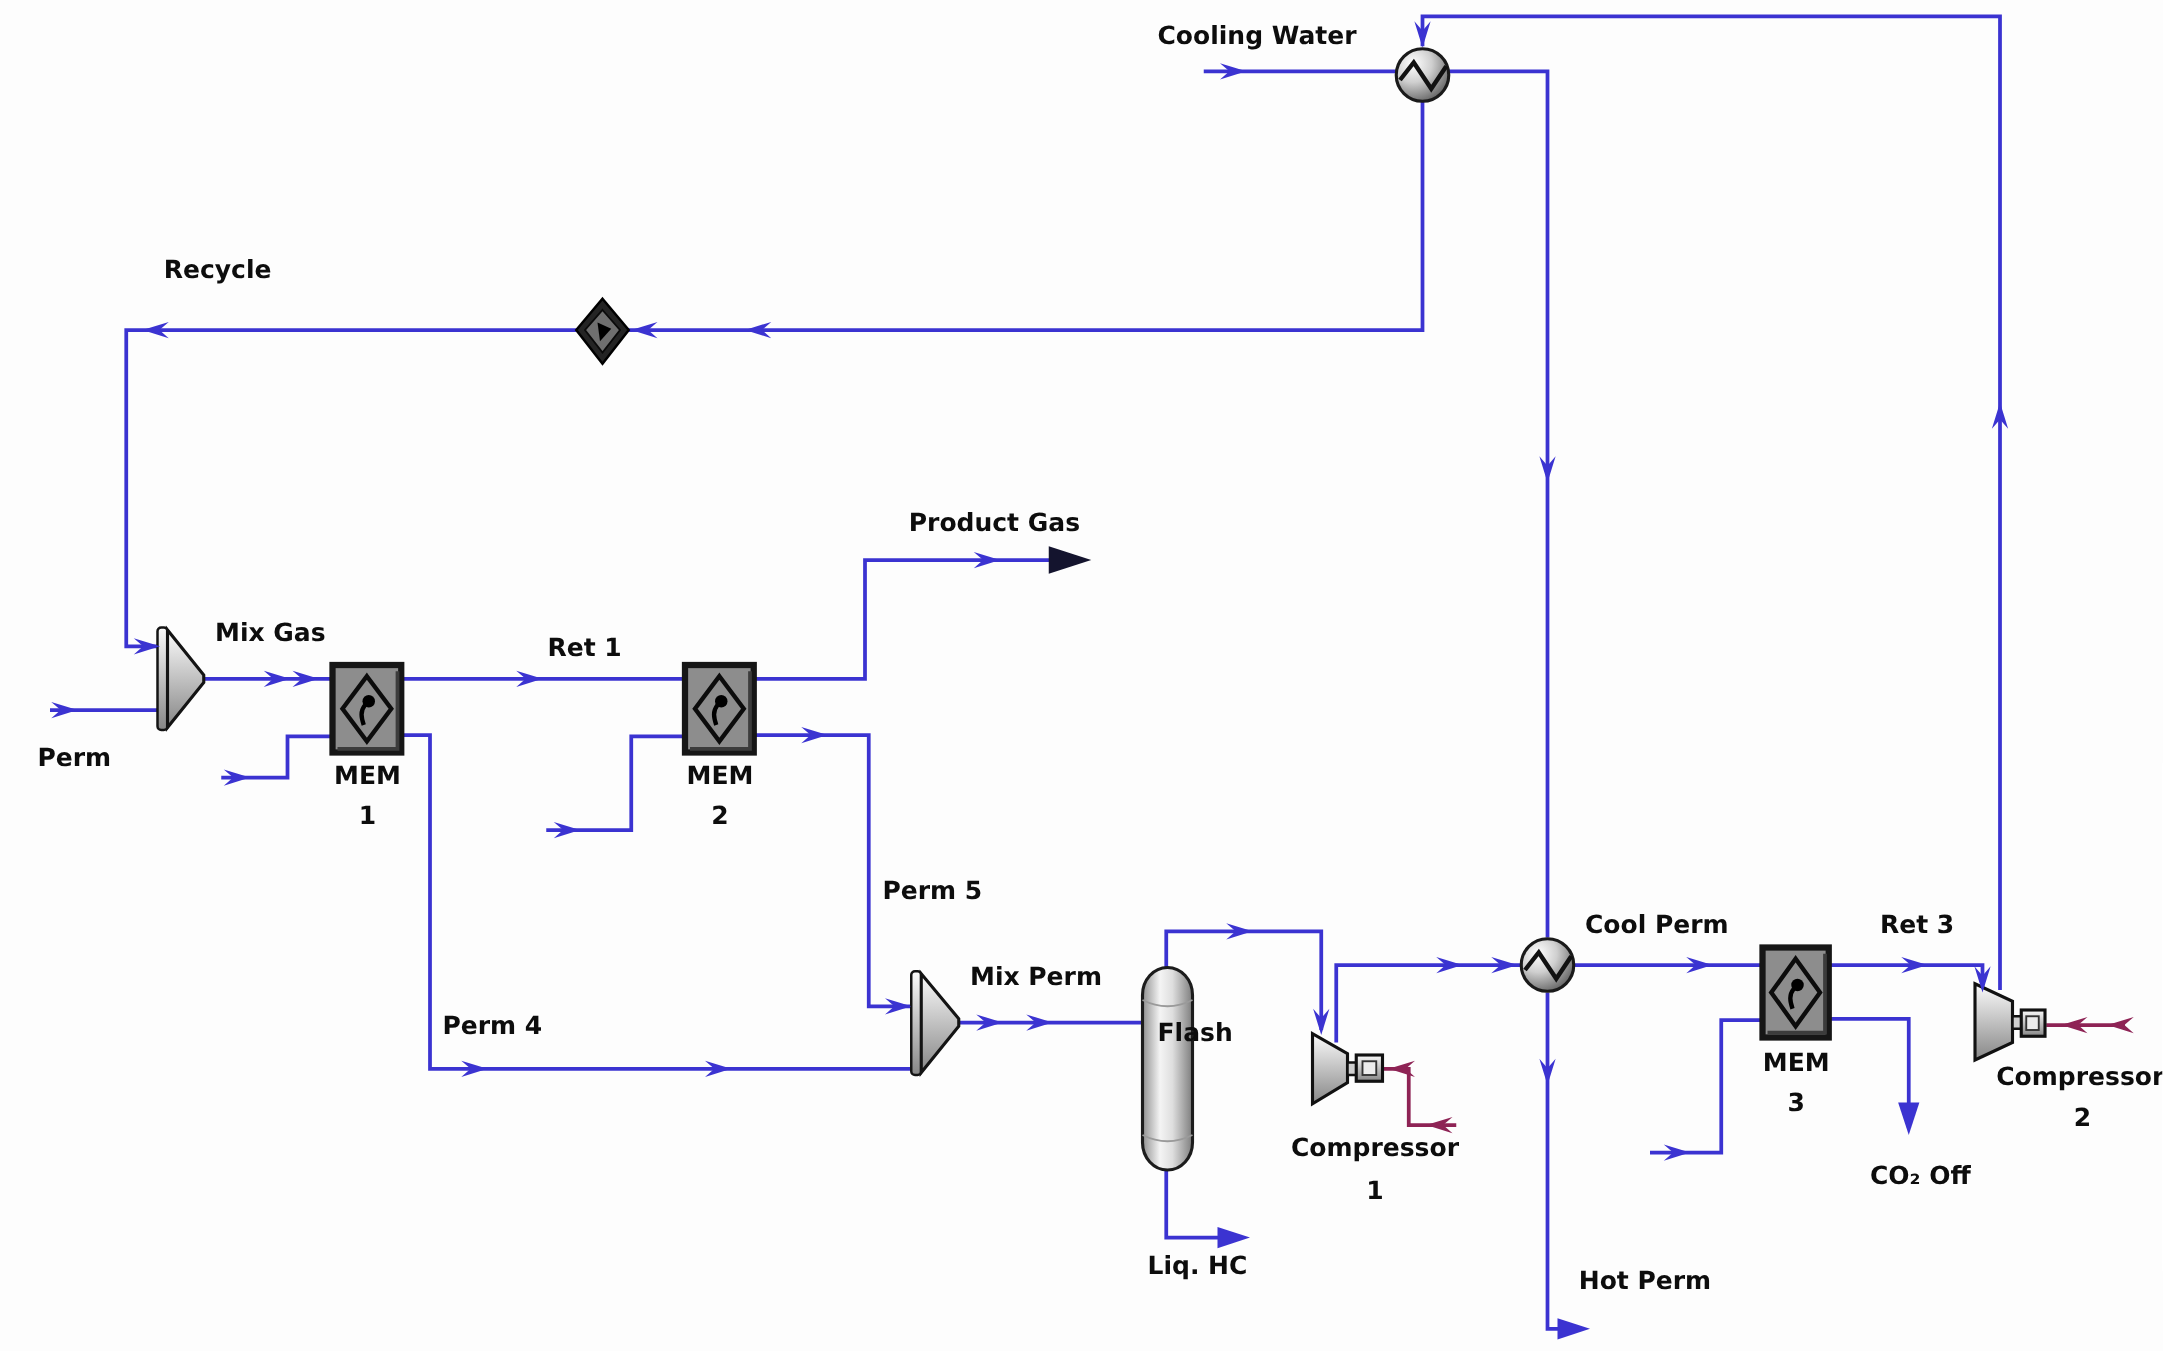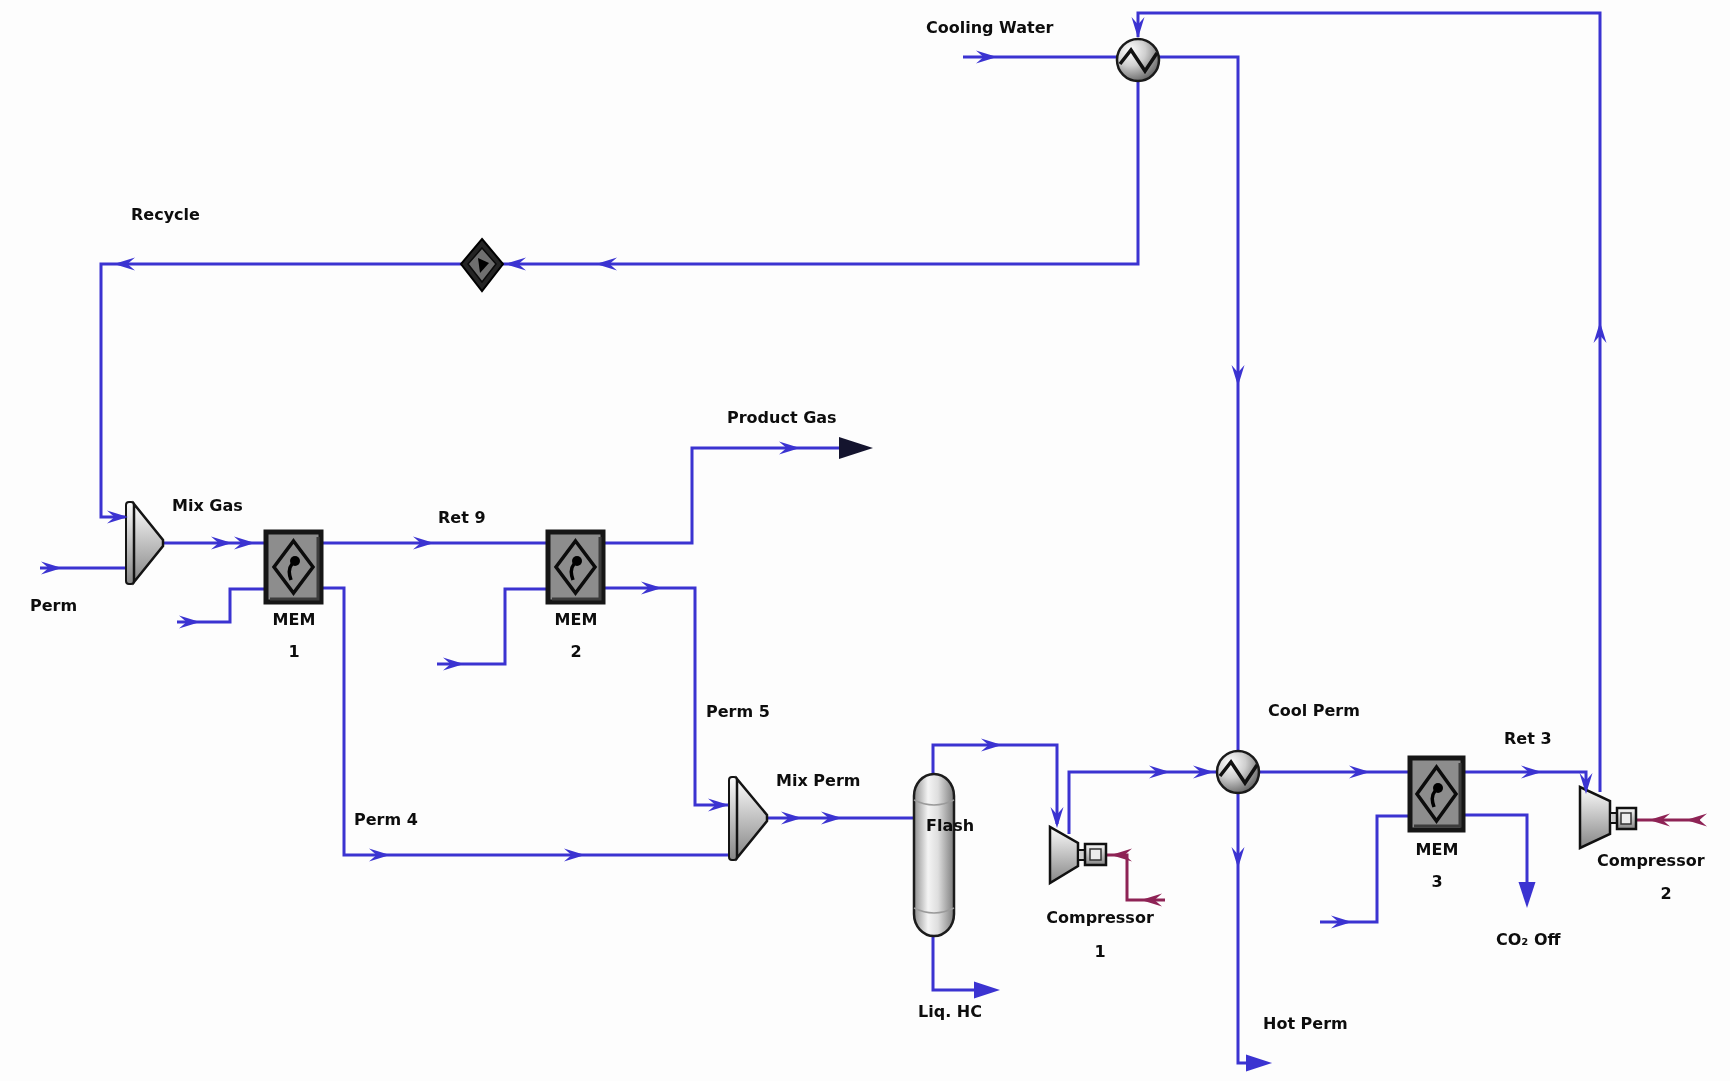--- a/index.html
+++ b/index.html
@@ -5,21 +5,21 @@
   html,body{margin:0;padding:0;background:#ffffff;}
   .canvas{
     position:relative;width:1730px;height:1081px;overflow:hidden;
     background:#fdfdfd;
     font-family:"Liberation Sans", sans-serif;
   }
   .canvas svg{position:absolute;left:0;top:0;}
   .lbl{
     position:absolute;
     font-family:"DejaVu Sans","Liberation Sans",sans-serif;
-    font-weight:bold;font-size:16px;line-height:24px;color:#0d0d0d;
+    font-weight:bold;font-size:20px;line-height:24px;color:#0d0d0d;
     white-space:nowrap;user-select:none;
   }
   .lbl.ctr{transform:translateX(-50%);}
   .stream{stroke:#3b33d1;stroke-width:3;fill:none;}
   .work{stroke:#8e2355;stroke-width:3;fill:none;}
   .arr{fill:#3b33d1;}
   .warr{fill:#8e2355;}
   .endarr{fill:#3b33d1;}
   .bigarr{fill:#14142e;}
 </style>
@@ -191,27 +191,27 @@
     <use href="#arrEnd" class="endarr" transform="translate(1000,990)"></use>
     <use href="#arrEnd" class="endarr" transform="translate(1272,1063)"></use>
     <use href="#arrEnd" class="endarr" transform="translate(1527,908) rotate(90)"></use>
   </g>
 </svg>
 
 <div class="lbl" style="left:131px;top:203px">Recycle</div>
 <div class="lbl" style="left:926px;top:16px">Cooling Water</div>
 <div class="lbl" style="left:172px;top:494px">Mix Gas</div>
 <div class="lbl" style="left:30px;top:594px">Perm</div>
-<div class="lbl" style="left:438px;top:506px">Ret 9</div>
+<div class="lbl" style="left:438px;top:506px">Ret 1</div>
 <div class="lbl" style="left:727px;top:406px">Product Gas</div>
 <div class="lbl" style="left:354px;top:808px">Perm 4</div>
 <div class="lbl" style="left:706px;top:700px">Perm 5</div>
 <div class="lbl" style="left:776px;top:769px">Mix Perm</div>
 <div class="lbl" style="left:918px;top:1000px">Liq. HC</div>
-<div class="lbl" style="left:1268px;top:699px">Cool Perm</div>
+<div class="lbl" style="left:1268px;top:727px">Cool Perm</div>
 <div class="lbl" style="left:1504px;top:727px">Ret 3</div>
 <div class="lbl" style="left:1496px;top:928px">CO₂ Off</div>
 <div class="lbl" style="left:1263px;top:1012px">Hot Perm</div>
 
 <div class="lbl ctr" style="left:294px;top:608px">MEM</div>
 <div class="lbl ctr" style="left:294px;top:640px">1</div>
 <div class="lbl ctr" style="left:576px;top:608px">MEM</div>
 <div class="lbl ctr" style="left:576px;top:640px">2</div>
 <div class="lbl ctr" style="left:1437px;top:838px">MEM</div>
 <div class="lbl ctr" style="left:1437px;top:870px">3</div>

